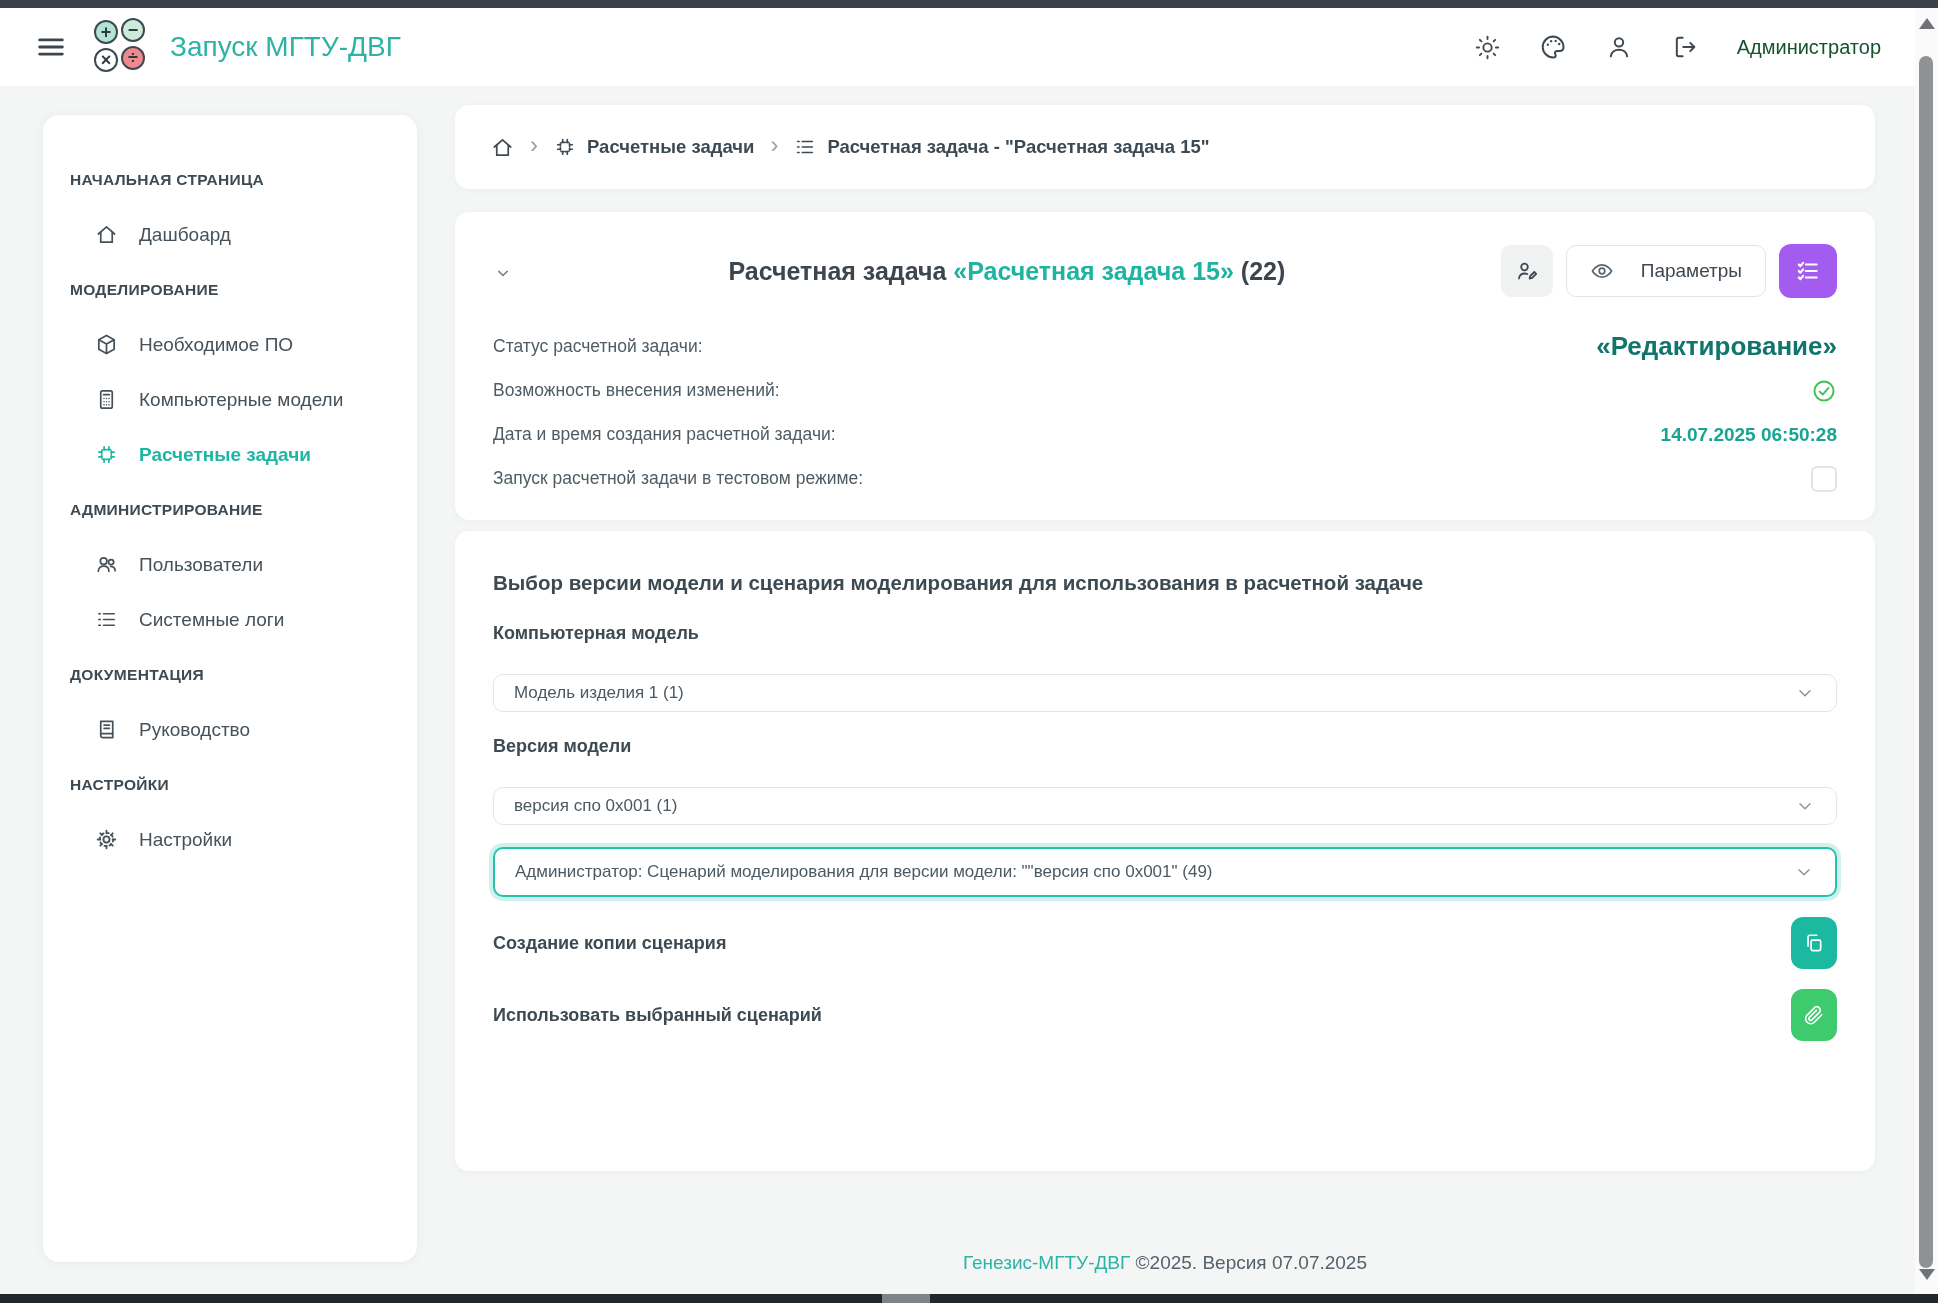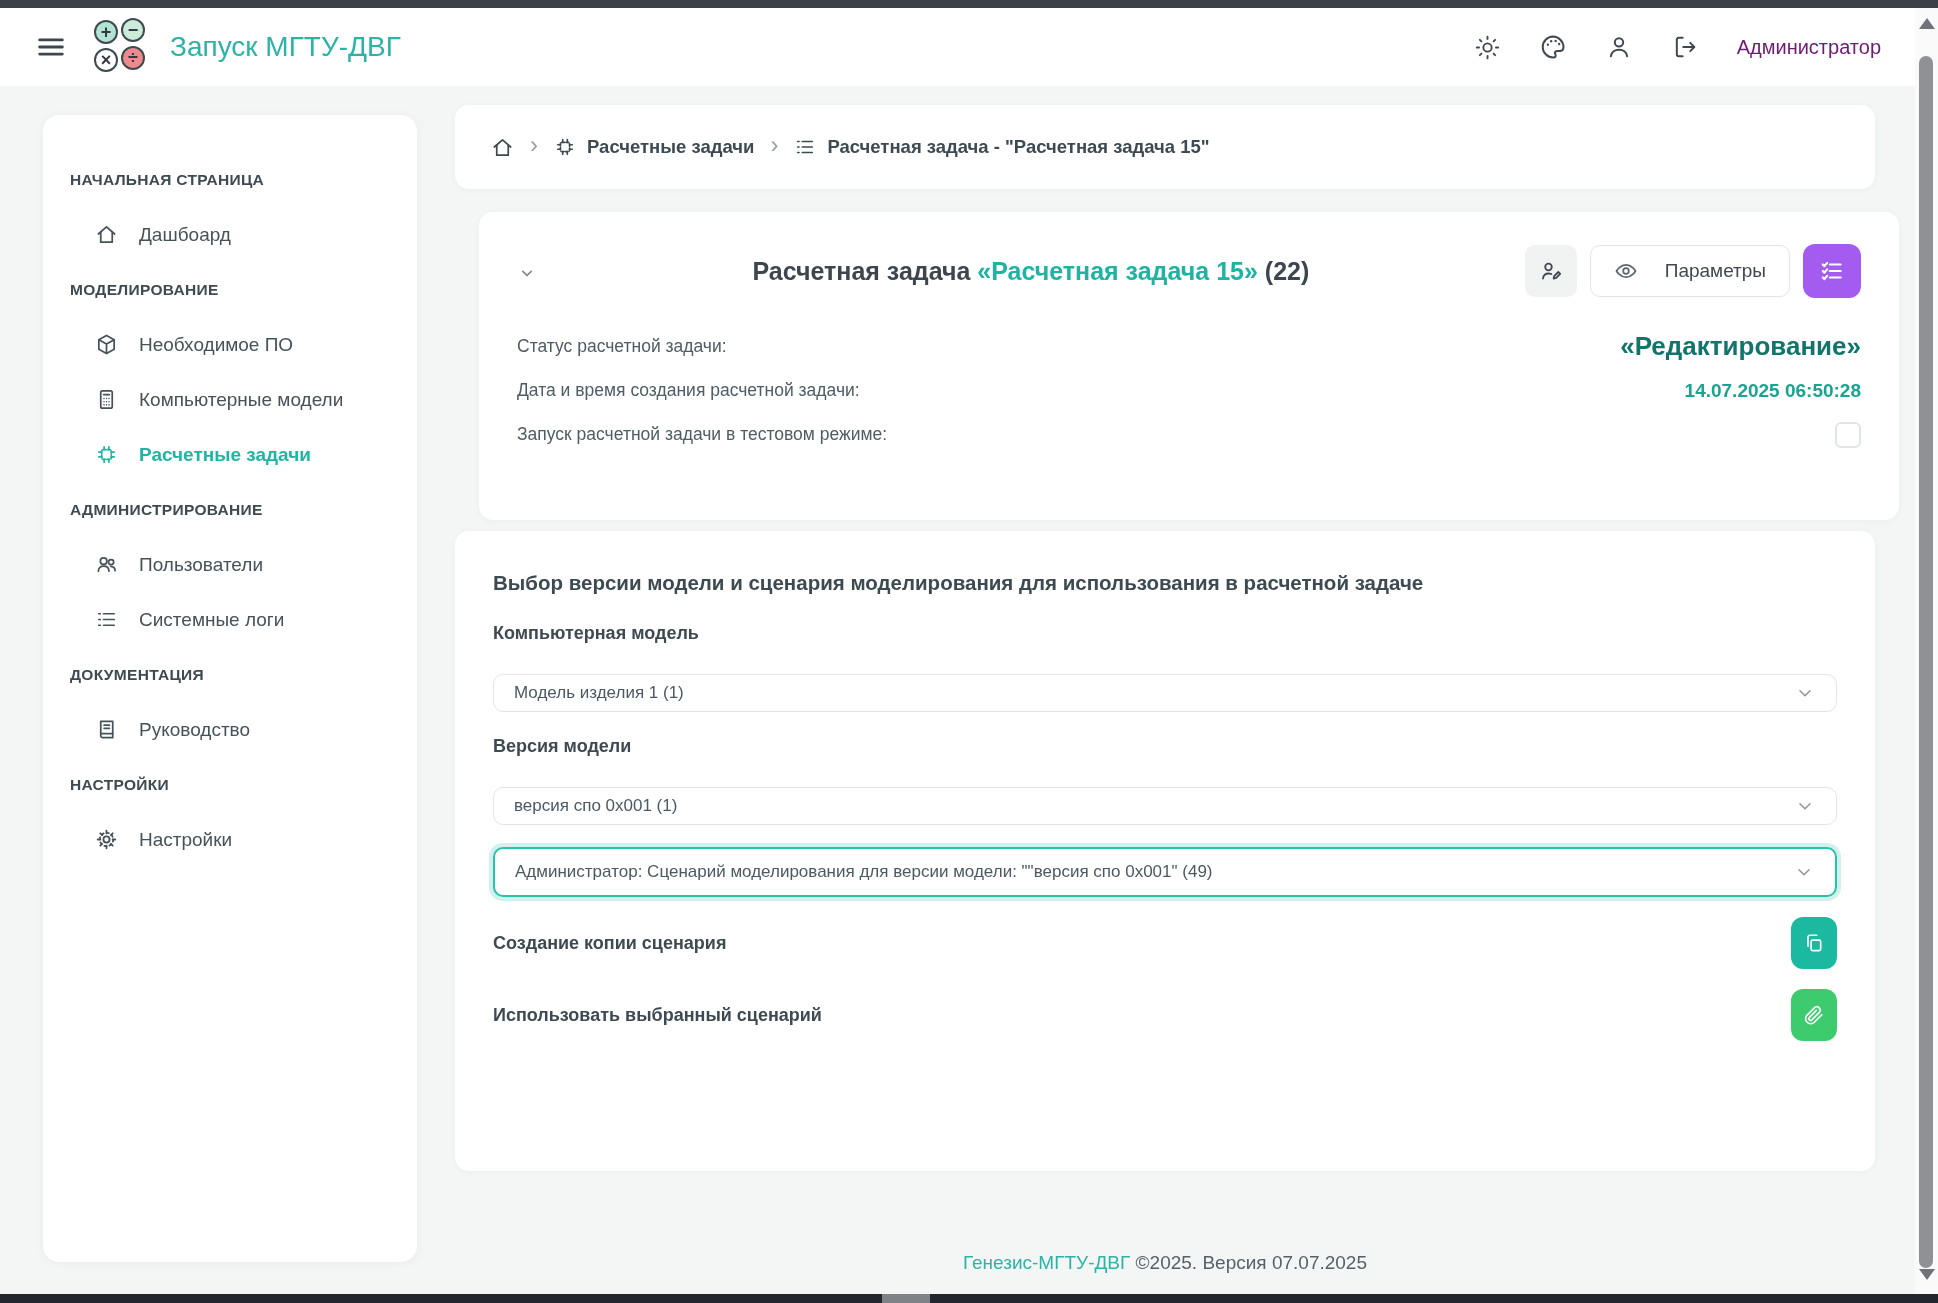--- a/index.html
+++ b/index.html
@@ -21,35 +21,35 @@
   .burger{color:#3d464e;cursor:pointer;}
   .logo{margin-left:26px;width:60px;height:58px;position:relative;cursor:pointer;}
   .lc{position:absolute;width:24px;height:24px;border-radius:50%;border:2.5px solid #3d4a52;display:flex;align-items:center;justify-content:center;font-size:18px;font-weight:bold;color:#2e3a42;box-sizing:border-box;background:#fff;}
   .lc1{left:0;top:2px;background:#b5e3d3;}
   .lc2{left:27px;top:0;background:#cdebd9;}
   .lc3{left:0;top:30px;background:#ffffff;}
   .lc4{left:27px;top:28px;background:#f0898d;}
   .app-title{margin-left:16px;font-size:28px;font-weight:500;color:#2cb3a6;white-space:nowrap;}
   .header-right{margin-left:auto;display:flex;align-items:center;gap:38px;}
   .hicon{color:#3f4850;cursor:pointer;}
-  .admin-label{font-size:20px;color:#701a75;cursor:pointer;}
+  .admin-label{font-size:20px;color:#14532d;cursor:pointer;}
   
   .sidebar{position:absolute;left:43px;top:115px;width:374px;height:1147px;background:#fff;border-radius:16px;box-shadow:0 1px 8px rgba(50,70,80,.07);padding-top:37px;box-sizing:border-box;z-index:5;}
   .side-header{height:55px;display:flex;align-items:center;padding-left:27px;font-size:15.5px;font-weight:bold;color:#3e4a52;letter-spacing:.3px;}
   .side-item{height:55px;display:flex;align-items:center;padding-left:52px;gap:21px;font-size:19px;color:#46525a;cursor:pointer;}
   .side-item .ic{color:#46525a;}
   .side-item.active{color:#1db6a4;font-weight:bold;}
   .side-item.active .ic{color:#1db6a4;}
   
   .crumb-card{position:absolute;left:455px;top:105px;width:1420px;height:84px;background:#fff;border-radius:14px;box-shadow:0 1px 6px rgba(50,70,80,.05);display:flex;align-items:center;padding:0 36px;box-sizing:border-box;gap:16px;z-index:4;}
   .crumb{display:flex;align-items:center;gap:11px;font-size:18.5px;font-weight:bold;color:#3d4a53;cursor:pointer;}
   .crumb .ic{color:#3d4a53;}
   .crumb-sep{color:#97a1a8;font-size:24px;font-weight:normal;transform:translateY(-2px);}
   .card{position:absolute;left:455px;width:1420px;background:#fff;border-radius:14px;box-shadow:0 1px 6px rgba(50,70,80,.05);box-sizing:border-box;z-index:4;}
-  .card1{top:212px;height:308px;padding:28px 38px;margin-left:24px;}
+  .card1{top:212px;height:308px;padding:28px 38px;}
   .card1-head{display:flex;align-items:center;}
   .collapse{color:#7d878e;cursor:pointer;margin-top:4px;}
   .c1-title{flex:1;text-align:center;font-size:25px;font-weight:bold;color:#3d464e;}
   .c1-title .hl{color:#1fb3a2;}
   .head-btns{display:flex;align-items:center;gap:13px;}
   .btn-sq{width:52px;height:52px;border-radius:10px;display:flex;align-items:center;justify-content:center;cursor:pointer;border:none;}
   .btn-userpen{background:#f1f3f3;color:#3f4850;}
   .btn-params{height:52px;padding:0 23px;background:#fff;border:1px solid #e2e5e7;border-radius:10px;display:flex;align-items:center;gap:27px;font-size:19px;color:#3f4850;font-family:inherit;cursor:pointer;}
   .btn-params .ic{color:#59666e;}
   .btn-checklist{width:58px;height:54px;border-radius:12px;background:#a45bf0;color:#fff;}
@@ -335,20 +335,29 @@
           </span>
       </button>
     </div>
   </div>
   <div class="status-rows">
     <div class="srow">
       <span class="slabel">Статус расчетной задачи:</span>
       <span class="status-value">«Редактирование»</span>
     </div>
     <div class="srow">
+      <span class="slabel">Возможность внесения изменений:</span>
+      <span class="ok-ic">
+          <svg width="26" height="26" viewBox="0 0 24 24" fill="none" stroke="currentColor" stroke-width="1.8" stroke-linecap="round" stroke-linejoin="round">
+            <circle cx="12" cy="12" r="8.8"></circle>
+            <polyline points="8 12.6 10.8 15.3 16 9.3"></polyline>
+          </svg>
+        </span>
+    </div>
+    <div class="srow">
       <span class="slabel">Дата и время создания расчетной задачи:</span>
       <span class="date-value">14.07.2025 06:50:28</span>
     </div>
     <div class="srow">
       <span class="slabel">Запуск расчетной задачи в тестовом режиме:</span>
       <span class="checkbox"></span>
     </div>
   </div>
 </section>
 

